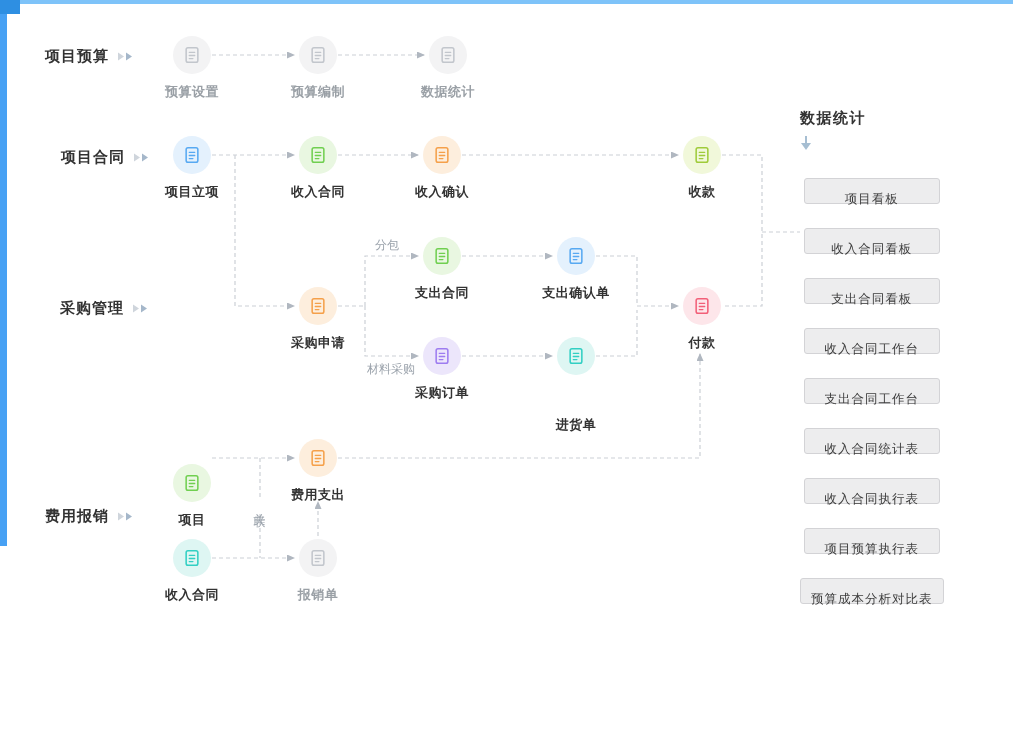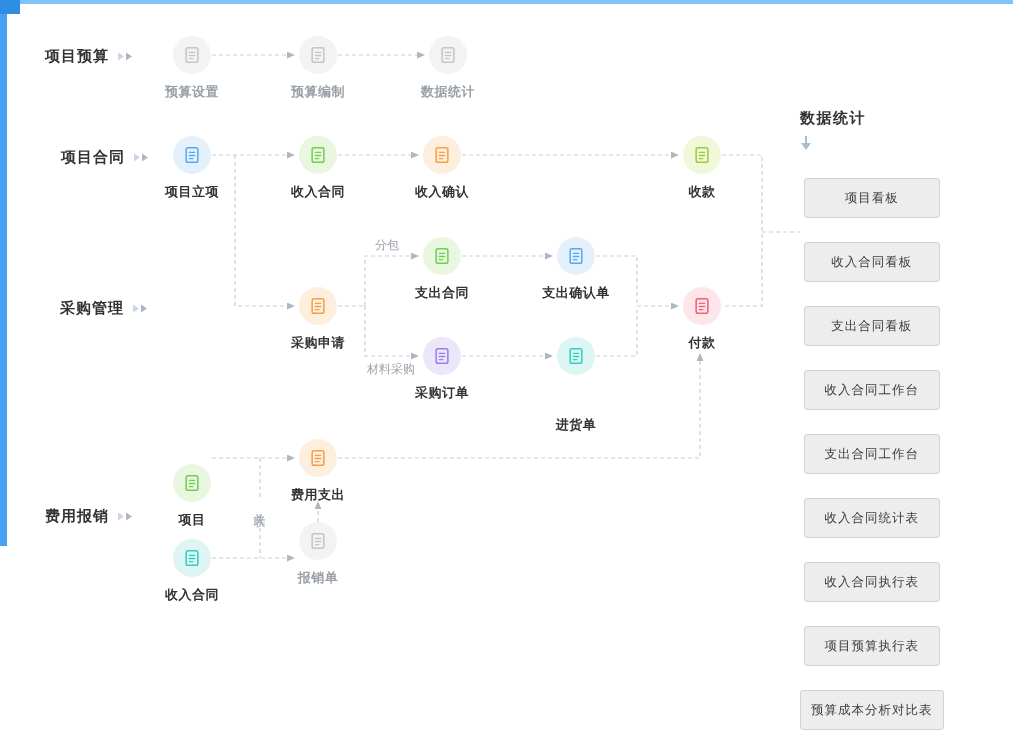--- a/index.html
+++ b/index.html
@@ -37,21 +37,21 @@
   .edge-label.vertical { writing-mode:vertical-rl; letter-spacing:3px; padding:3px 1px; }
 
   
   .panel { position:absolute; left:800px; top:108px; width:166px; display:flex;
     flex-direction:column; align-items:flex-start; }
   .panel-title { font-size:15px; font-weight:600; color:#333; letter-spacing:1.5px;
     line-height:20px; }
   .panel-arrow { margin-top:8px; height:15px; line-height:0; }
   .panel-buttons { margin-top:27px; display:flex; flex-direction:column; gap:24px;
     align-items:center; }
-  .stat-btn { min-width:136px; height:40px; padding:6px 10px; background:#ededee;
+  .stat-btn { min-width:136px; height:21px; padding:12px 10px; background:#ededee;
     border:1px solid #d3d3d6; border-radius:3px; font-size:12.5px; color:#3c3c3c;
     letter-spacing:1px; cursor:pointer; font-family:inherit; white-space:nowrap; }
 </style>
 </head>
 <body>
 
 <div class="stage">
   <div class="chrome-top" style="background: rgb(126, 195, 249);"></div>
   <div class="chrome-left" style="background: rgb(71, 161, 244);"></div>
   <div class="chrome-corner" style="background: rgb(46, 143, 226);"></div>
@@ -252,21 +252,21 @@
       </div>
       <div class="node" style="left: 192px; top: 539px;">
         <span class="node-circle" style="background:#def6f3;color:#31cfc3">
           <svg viewBox="0 0 20 20" width="18" height="18" aria-hidden="true">
             <rect x="3.5" y="2" width="13" height="16" rx="2" fill="none" stroke="currentColor" stroke-width="1.7"></rect>
             <path d="M7 7h6M7 10.5h6M7 14h4" stroke="currentColor" stroke-width="1.5" stroke-linecap="round" fill="none"></path>
           </svg>
         </span>
         <span class="node-label">收入合同</span>
       </div>
-      <div class="node" style="left: 318px; top: 522px;">
+      <div class="node" style="left: 318px; top: 539px;">
         <span class="node-circle" style="background:#f3f3f4;color:#c2c6cc">
           <svg viewBox="0 0 20 20" width="18" height="18" aria-hidden="true">
             <rect x="3.5" y="2" width="13" height="16" rx="2" fill="none" stroke="currentColor" stroke-width="1.7"></rect>
             <path d="M7 7h6M7 10.5h6M7 14h4" stroke="currentColor" stroke-width="1.5" stroke-linecap="round" fill="none"></path>
           </svg>
         </span>
         <span class="node-label muted">报销单</span>
       </div>
     </div>
   <div id="edge-labels">

